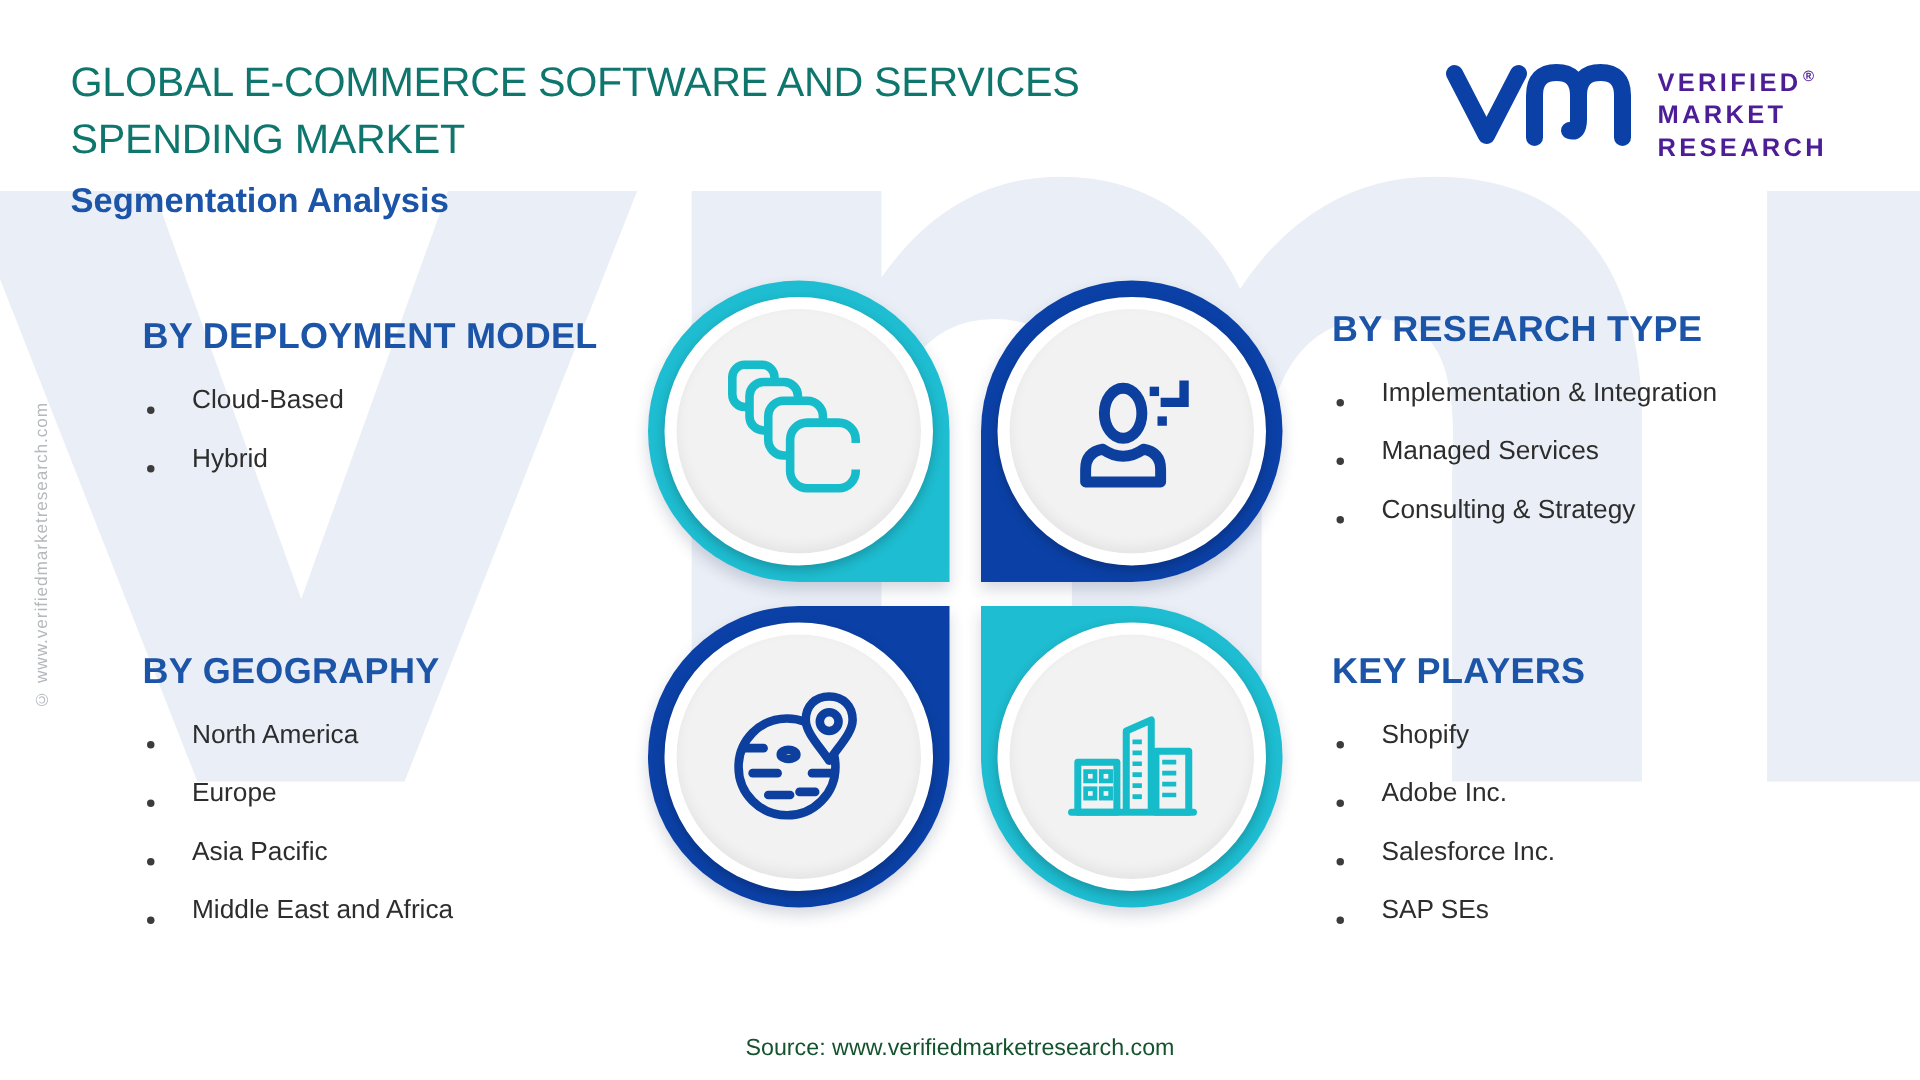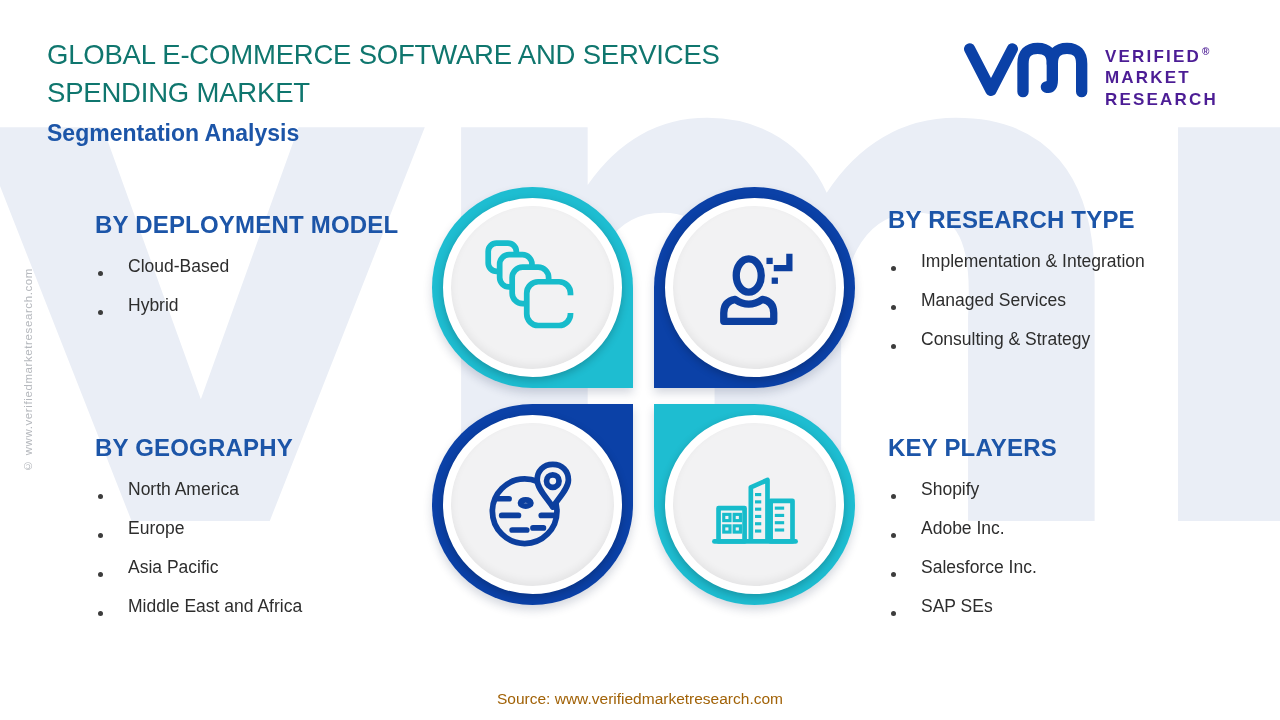--- a/index.html
+++ b/index.html
@@ -68,21 +68,21 @@
   .pod-inner {
     position: absolute; inset: 11px; border-radius: 50%;
     background: #f2f2f3; border: 8px solid #ffffff;
     box-shadow: 0 3px 8px rgba(0,0,0,0.22), inset 0 -4px 9px rgba(0,0,0,0.06);
     display: flex; align-items: center; justify-content: center;
   }
   .pod-inner svg { width: 100px; height: 100px; }
   
   .source {
     position: absolute; left: 0; right: 0; top: 690px; z-index: 2;
-    text-align: center; font-size: 15.5px; color: #a16207;
+    text-align: center; font-size: 15.5px; color: #14532d;
   }
 </style>
 </head>
 <body>
 
 <div class="watermark">vmr</div>
 
 <div class="side-copy">© www.verifiedmarketresearch.com</div>
 
 <div class="title">

